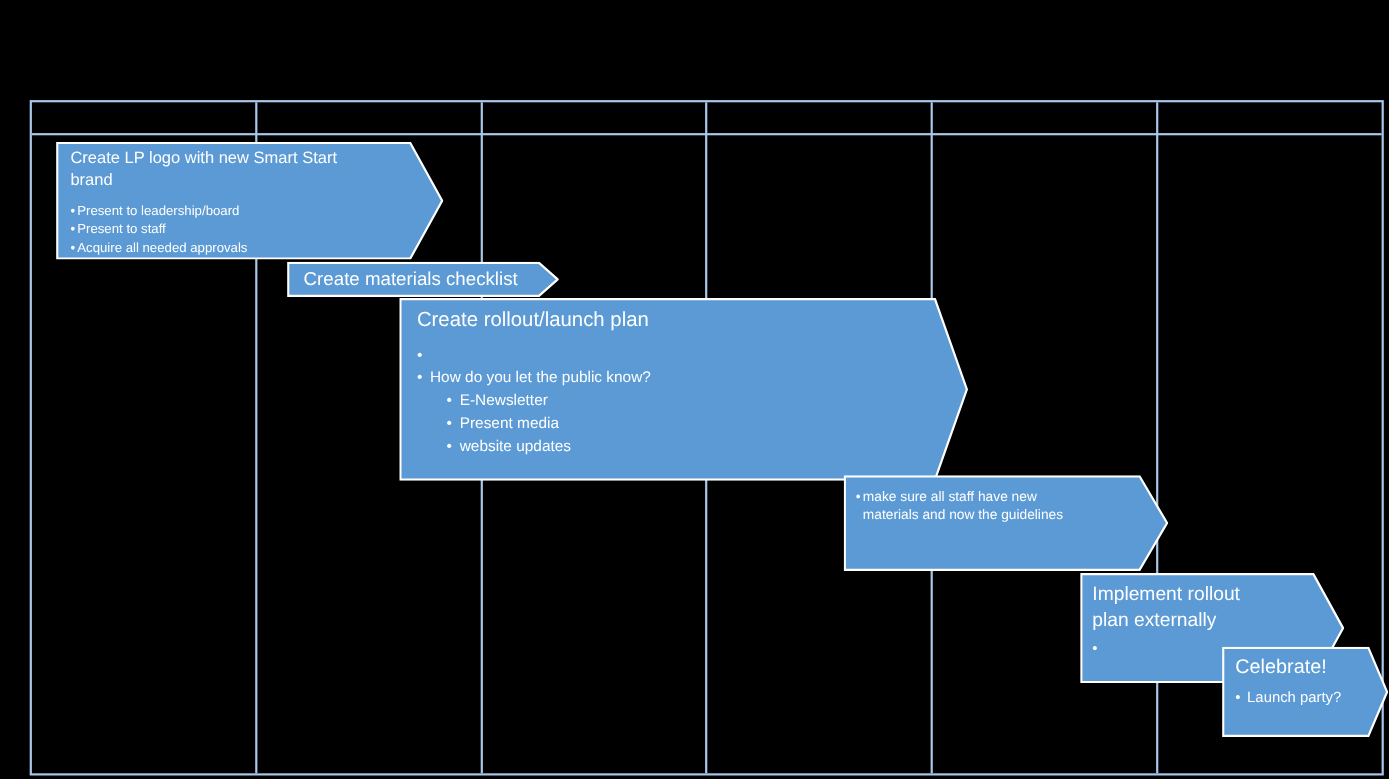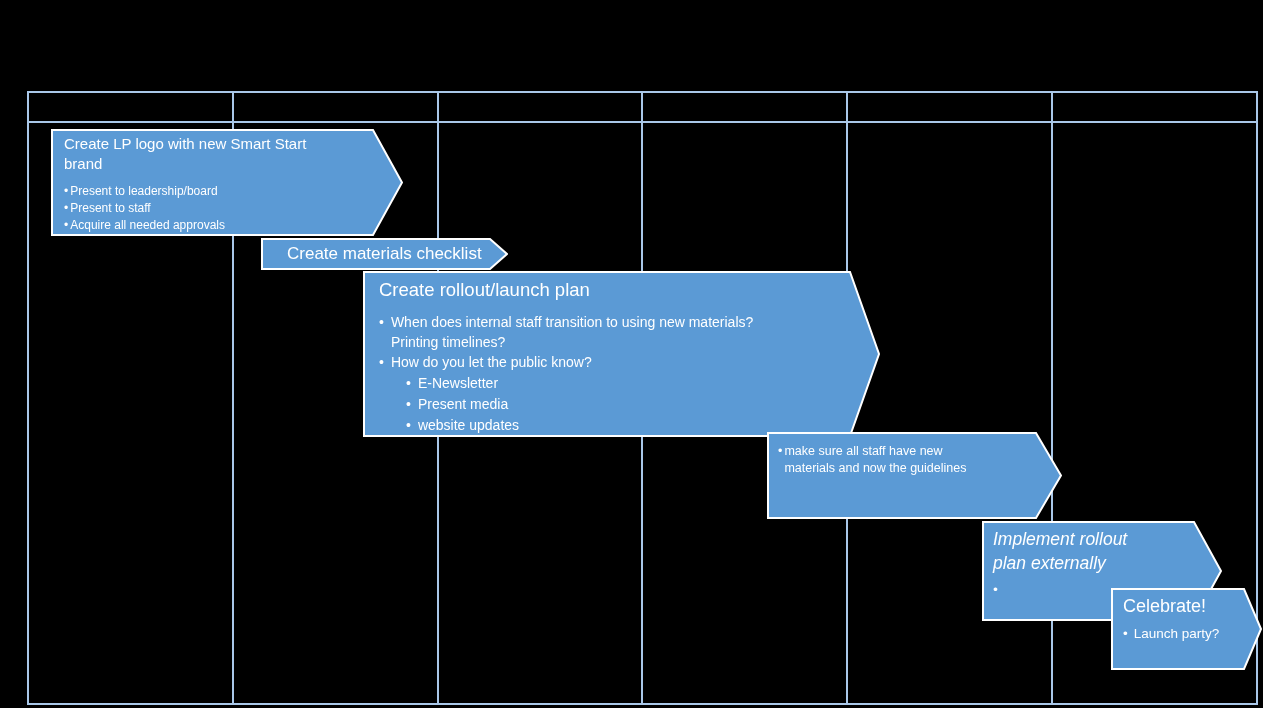--- a/index.html
+++ b/index.html
@@ -34,39 +34,39 @@
   .m{flex:none;}
   .t{white-space:pre-line;}
   
   .a1{left:33px;top:129px;width:352px;height:107px;margin-left:18px;}
   .a1 .arrow-content{padding:5px 36px 4px 13px;}
   .a1 .atitle{font-size:15px;line-height:20px;}
   .a1 .blist{margin-top:9px;font-size:12px;line-height:17px;}
   .a1 .m{margin-right:2px;}
   
   .a2{left:261px;top:238px;width:247px;height:32px;}
-  .a2 .arrow-content{display:flex;align-items:center;padding-left:26px;}
+  .a2 .arrow-content{display:flex;align-items:center;padding-left:15px;}
   .a2 .atitle{font-size:17px;}
   
   .a3{left:363px;top:271px;width:517px;height:166px;}
   .a3 .arrow-content{padding:7px 38px 12px 16px;}
   .a3 .atitle{font-size:18.5px;line-height:24px;}
   .a3 .blist{margin-top:10px;font-size:14px;line-height:20px;}
   .a3 .m{margin-right:7px;}
   .a3 .sub{list-style:none;margin:1px 0 0 27px;padding:0;}
   .a3 .sub li{margin-bottom:1px;}
   
   .a4{left:767px;top:432px;width:295px;height:87px;}
   .a4 .arrow-content{padding:4px 32px 4px 11px;}
   .a4 .atitle{font-size:16px;line-height:21px;}
   .a4 .blist{margin-top:7px;font-size:12.5px;line-height:17px;}
   .a4 .m{margin-right:2px;}
   
   .a5{left:982px;top:521px;width:240px;height:100px;}
-  .a5 .arrow-content{padding:6px 32px 5px 11px;font-style:italic;}
+  .a5 .arrow-content{padding:6px 32px 5px 11px;}
   .a5 .atitle{font-size:17.5px;line-height:24px;}
   .a5 .blist{margin-top:6px;font-size:13.5px;line-height:18px;}
   .a5 .m{margin-right:7px;}
   
   .a6{left:1111px;top:588px;width:151px;height:82px;}
   .a6 .arrow-content{padding:6px 22px 5px 12px;}
   .a6 .atitle{font-size:18px;line-height:24px;}
   .a6 .blist{margin-top:7px;font-size:13.5px;line-height:18px;}
   .a6 .m{margin-right:6px;}
 </style>
@@ -134,22 +134,20 @@
 <div class="arrow a3">
   <svg viewBox="0 0 517 166" preserveAspectRatio="none">
     <polygon points="1,1 487,1 516,83 487,165 1,165" fill="#5b9ad5" stroke="#ffffff" stroke-width="2"></polygon>
   </svg>
   <div class="arrow-content">
     <div class="atitle">Create rollout/launch plan</div>
     <ul class="blist">
       <li>
           <div class="brow">
             <span class="m">•</span>
-            <span class="t">When does internal staff transition to using new materials?
-Printing timelines?</span>
           </div>
         </li>
       <li>
         <div class="brow">
             <span class="m">•</span>
             <span class="t">How do you let the public know?</span>
           </div>
         <ul class="sub">
           <li>
               <div class="brow">

